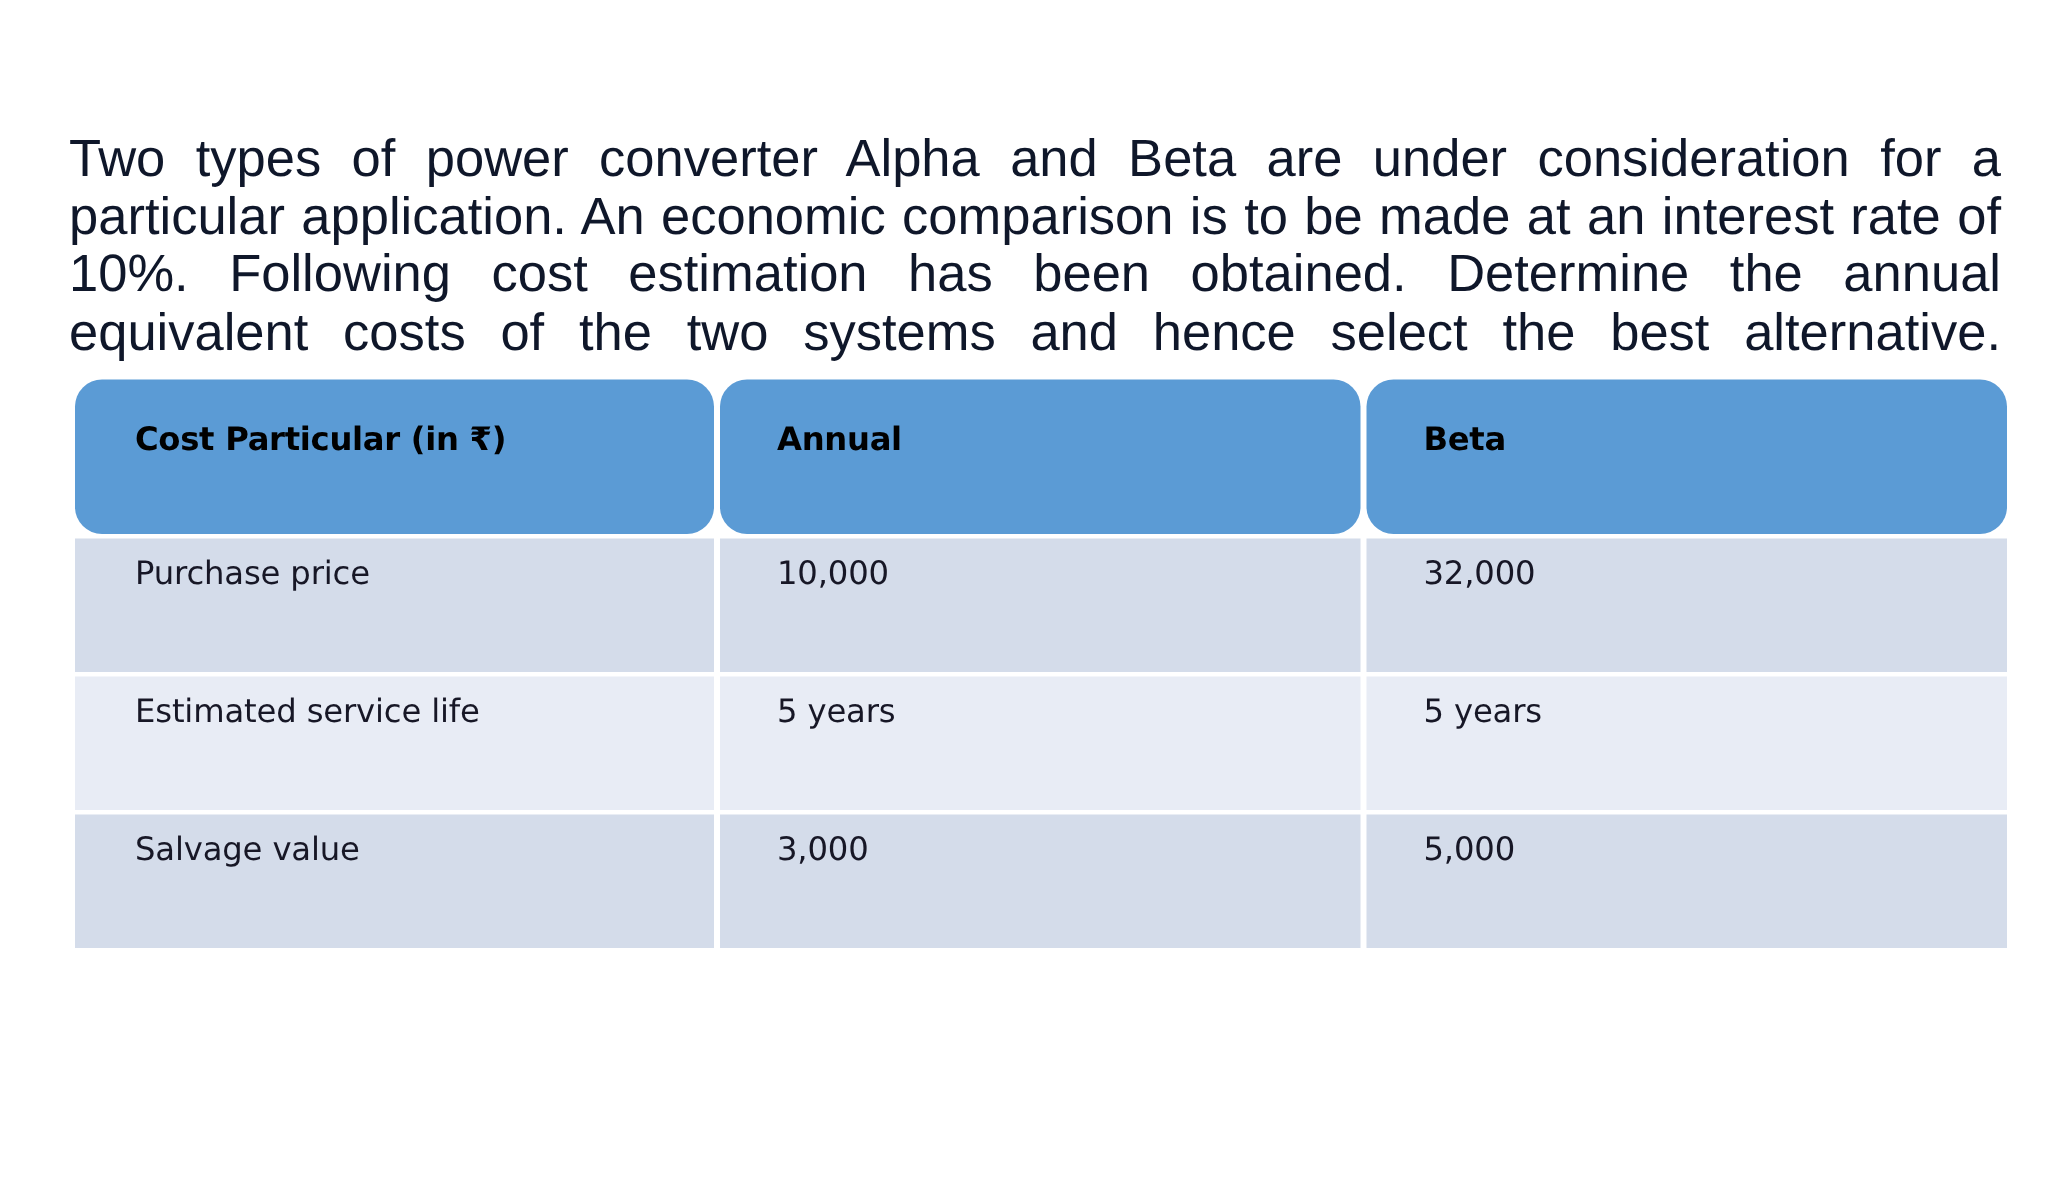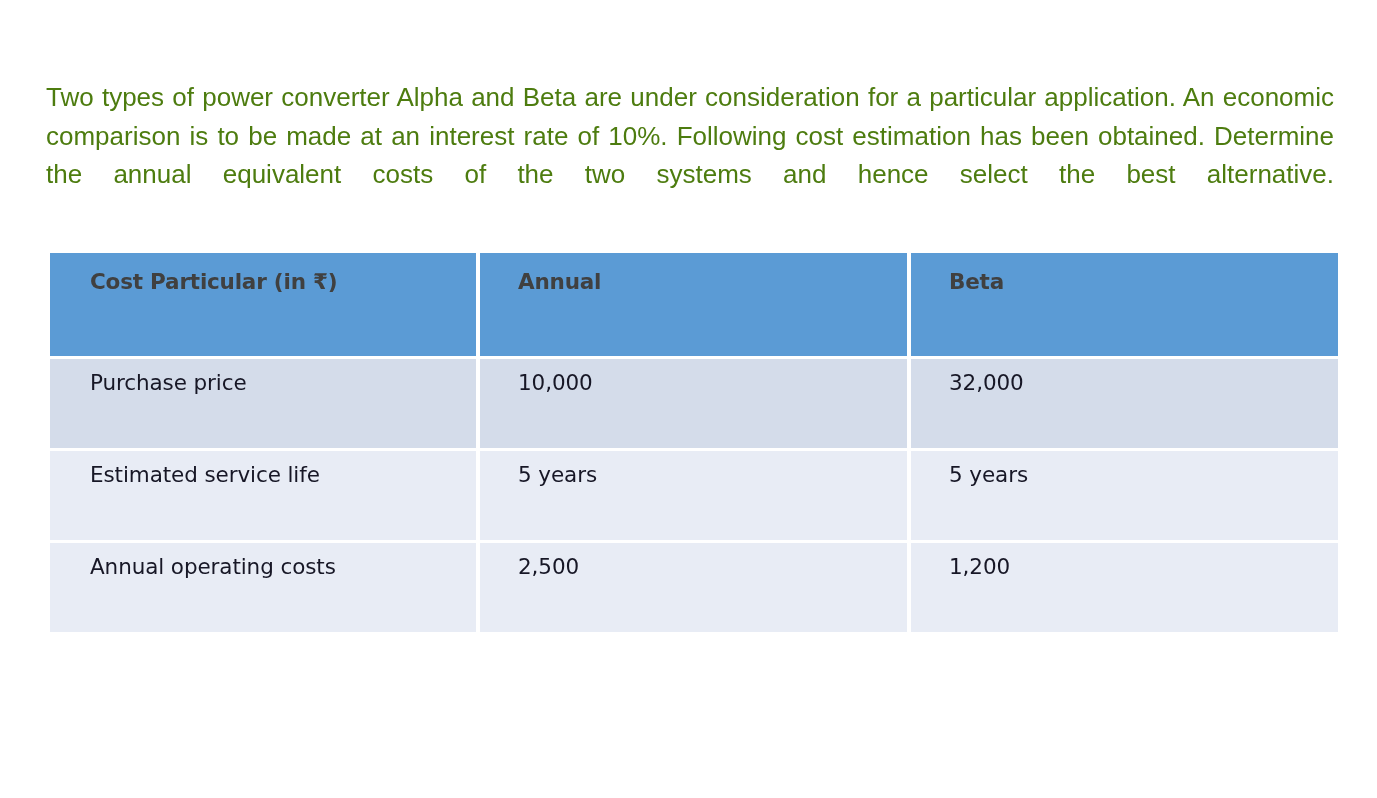--- a/index.html
+++ b/index.html
@@ -20,23 +20,23 @@
     -webkit-font-smoothing: antialiased;
   }
 
   
   .statement {
     position: absolute;
     left: 46px;
     top: 52px;
     width: 1288px;
     font-family: "Liberation Sans", sans-serif;
-    font-size: 26px;
+    font-size: 35px;
     line-height: 38.5px;
-    color: #4d7c0f;
+    color: #0f172a;
     text-align: justify;
     text-justify: inter-word;
     letter-spacing: 0px;
   }
   
   .statement::after {
     content: "";
     display: inline-block;
     width: 100%;
   }
@@ -62,26 +62,27 @@
     margin: 0;
     vertical-align: top;
     text-align: left;
     border: 0;
   }
 
   
   .cost-table thead th {
     background: #5B9BD5;
     height: 103px;
-    color: #404040;
+    color: #000000;
     font-family: "DejaVu Sans", sans-serif;
     font-size: 21.5px;
     font-weight: bold;
     letter-spacing: -0.2px;
-    padding: 16px 0 0 40px;
+    padding: 28px 0 0 40px;
+    border-radius: 18px;
   }
 
   
   .cost-table tbody td {
     height: 89px;
     font-family: "DejaVu Sans", sans-serif;
     font-size: 21.5px;
     font-weight: normal;
     color: #171726;
     padding: 11px 0 0 40px;
@@ -117,19 +118,19 @@
     <tr class="band-dark">
       <td>Purchase price</td>
       <td class="value-cell">10,000</td>
       <td class="value-cell">32,000</td>
     </tr>
     <tr class="band-light">
       <td>Estimated service life</td>
       <td class="value-cell">5 years</td>
       <td class="value-cell">5 years</td>
     </tr>
-    <tr class="band-light">
-      <td>Annual operating costs</td>
-      <td class="value-cell">2,500</td>
-      <td class="value-cell">1,200</td>
+    <tr class="band-dark">
+      <td>Salvage value</td>
+      <td class="value-cell">3,000</td>
+      <td class="value-cell">5,000</td>
     </tr>
   </tbody>
 </table>
 
 </body></html>

